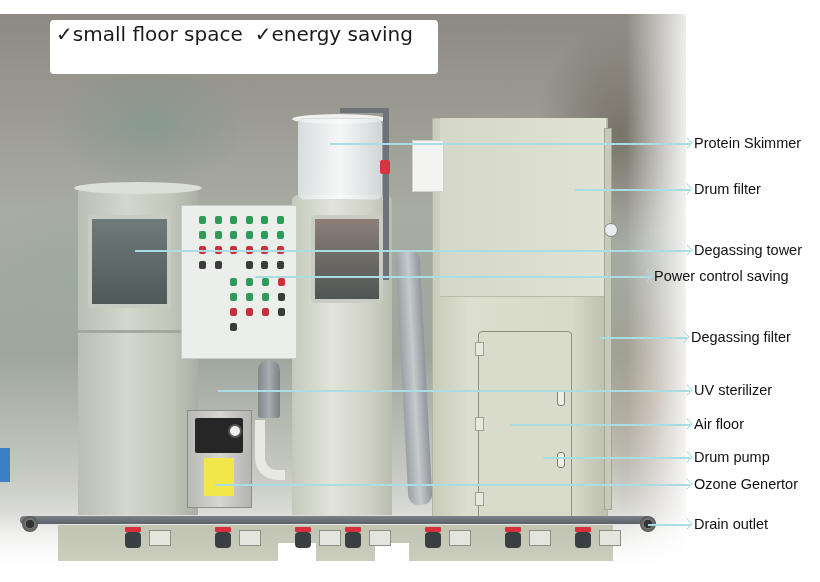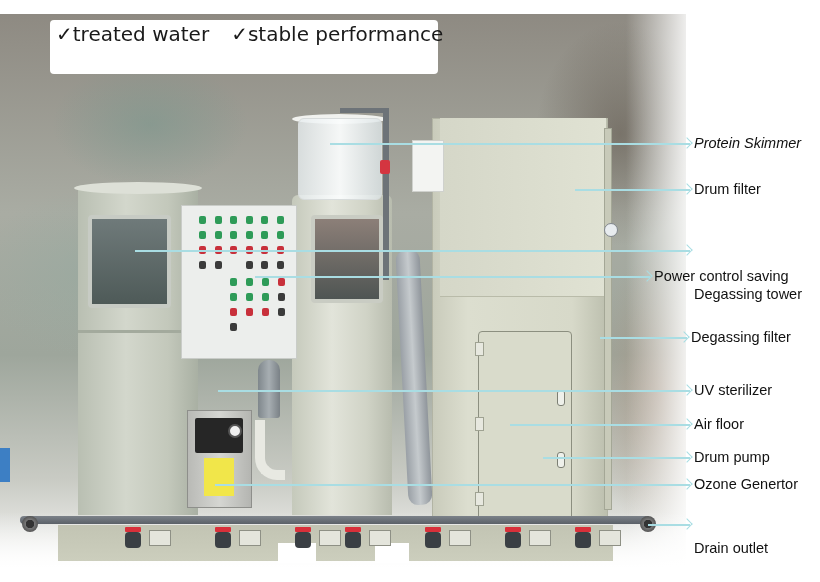--- a/index.html
+++ b/index.html
@@ -180,38 +180,38 @@
     <div class="drain-valve" style="left: 505px; top: 532px;"></div>
     <div class="drain-valve-handle" style="left: 505px; top: 527px;"></div>
     <div class="drain-plate" style="left: 529px; top: 530px;"></div>
     <div class="drain-valve" style="left: 575px; top: 532px;"></div>
     <div class="drain-valve-handle" style="left: 575px; top: 527px;"></div>
     <div class="drain-plate" style="left: 599px; top: 530px;"></div>
   </div>
 
 <div class="features">
   <div class="row">
-    <span style="margin-right:22px;">✓treated water</span><span>✓stable performance</span>
+    <span>✓small floor space</span><span>✓energy saving</span>
   </div>
 </div>
 
 <div id="callouts">
   <div class="leader" style="left: 330px; top: 143px; width: 360px;"></div>
-  <div class="label" style="left: 694px; top: 135px; font-style: italic;">Protein Skimmer</div>
+  <div class="label" style="left: 694px; top: 135px;">Protein Skimmer</div>
   <div class="leader" style="left: 575px; top: 189px; width: 115px;"></div>
   <div class="label" style="left: 694px; top: 181px; text-align: center;">Drum filter</div>
   <div class="leader" style="left: 135px; top: 250px; width: 555px;"></div>
-  <div class="label" style="left: 694px; top: 242px; margin-top: 44px;">Degassing tower</div>
+  <div class="label" style="left: 694px; top: 242px;">Degassing tower</div>
   <div class="leader" style="left: 255px; top: 276px; width: 395px;"></div>
   <div class="label" style="left: 654px; top: 268px;">Power control saving</div>
   <div class="leader" style="left: 600px; top: 337px; width: 87px;"></div>
   <div class="label" style="left: 691px; top: 329px;">Degassing filter</div>
   <div class="leader" style="left: 218px; top: 390px; width: 472px;"></div>
   <div class="label" style="left: 694px; top: 382px;">UV sterilizer</div>
   <div class="leader" style="left: 510px; top: 424px; width: 180px;"></div>
   <div class="label" style="left: 694px; top: 416px;">Air floor</div>
   <div class="leader" style="left: 543px; top: 457px; width: 147px;"></div>
   <div class="label" style="left: 694px; top: 449px;">Drum pump</div>
   <div class="leader" style="left: 215px; top: 484px; width: 475px;"></div>
   <div class="label" style="left: 694px; top: 476px;">Ozone Genertor</div>
   <div class="leader" style="left: 648px; top: 524px; width: 42px;"></div>
-  <div class="label" style="left: 694px; top: 540px;">Drain outlet</div>
+  <div class="label" style="left: 694px; top: 516px;">Drain outlet</div>
 </div>
 
 </body></html>

